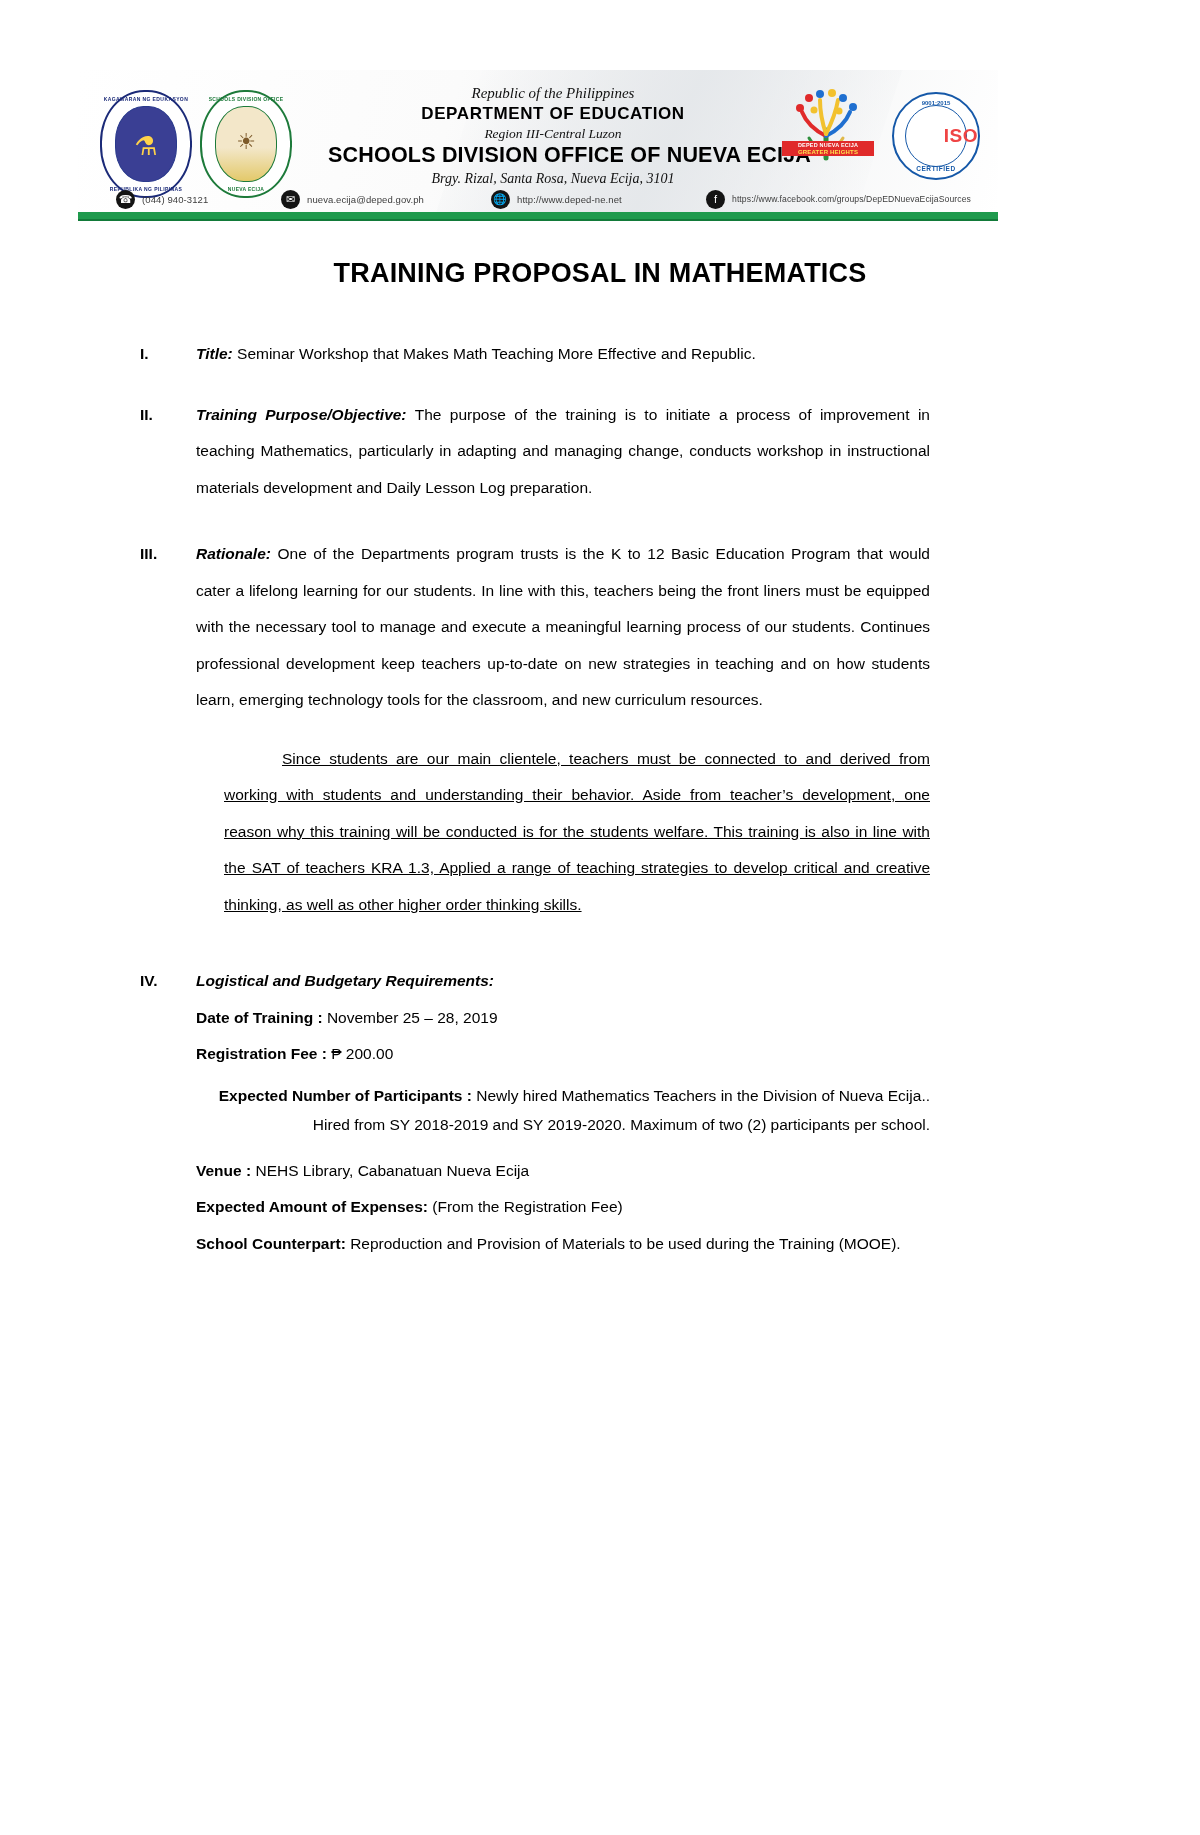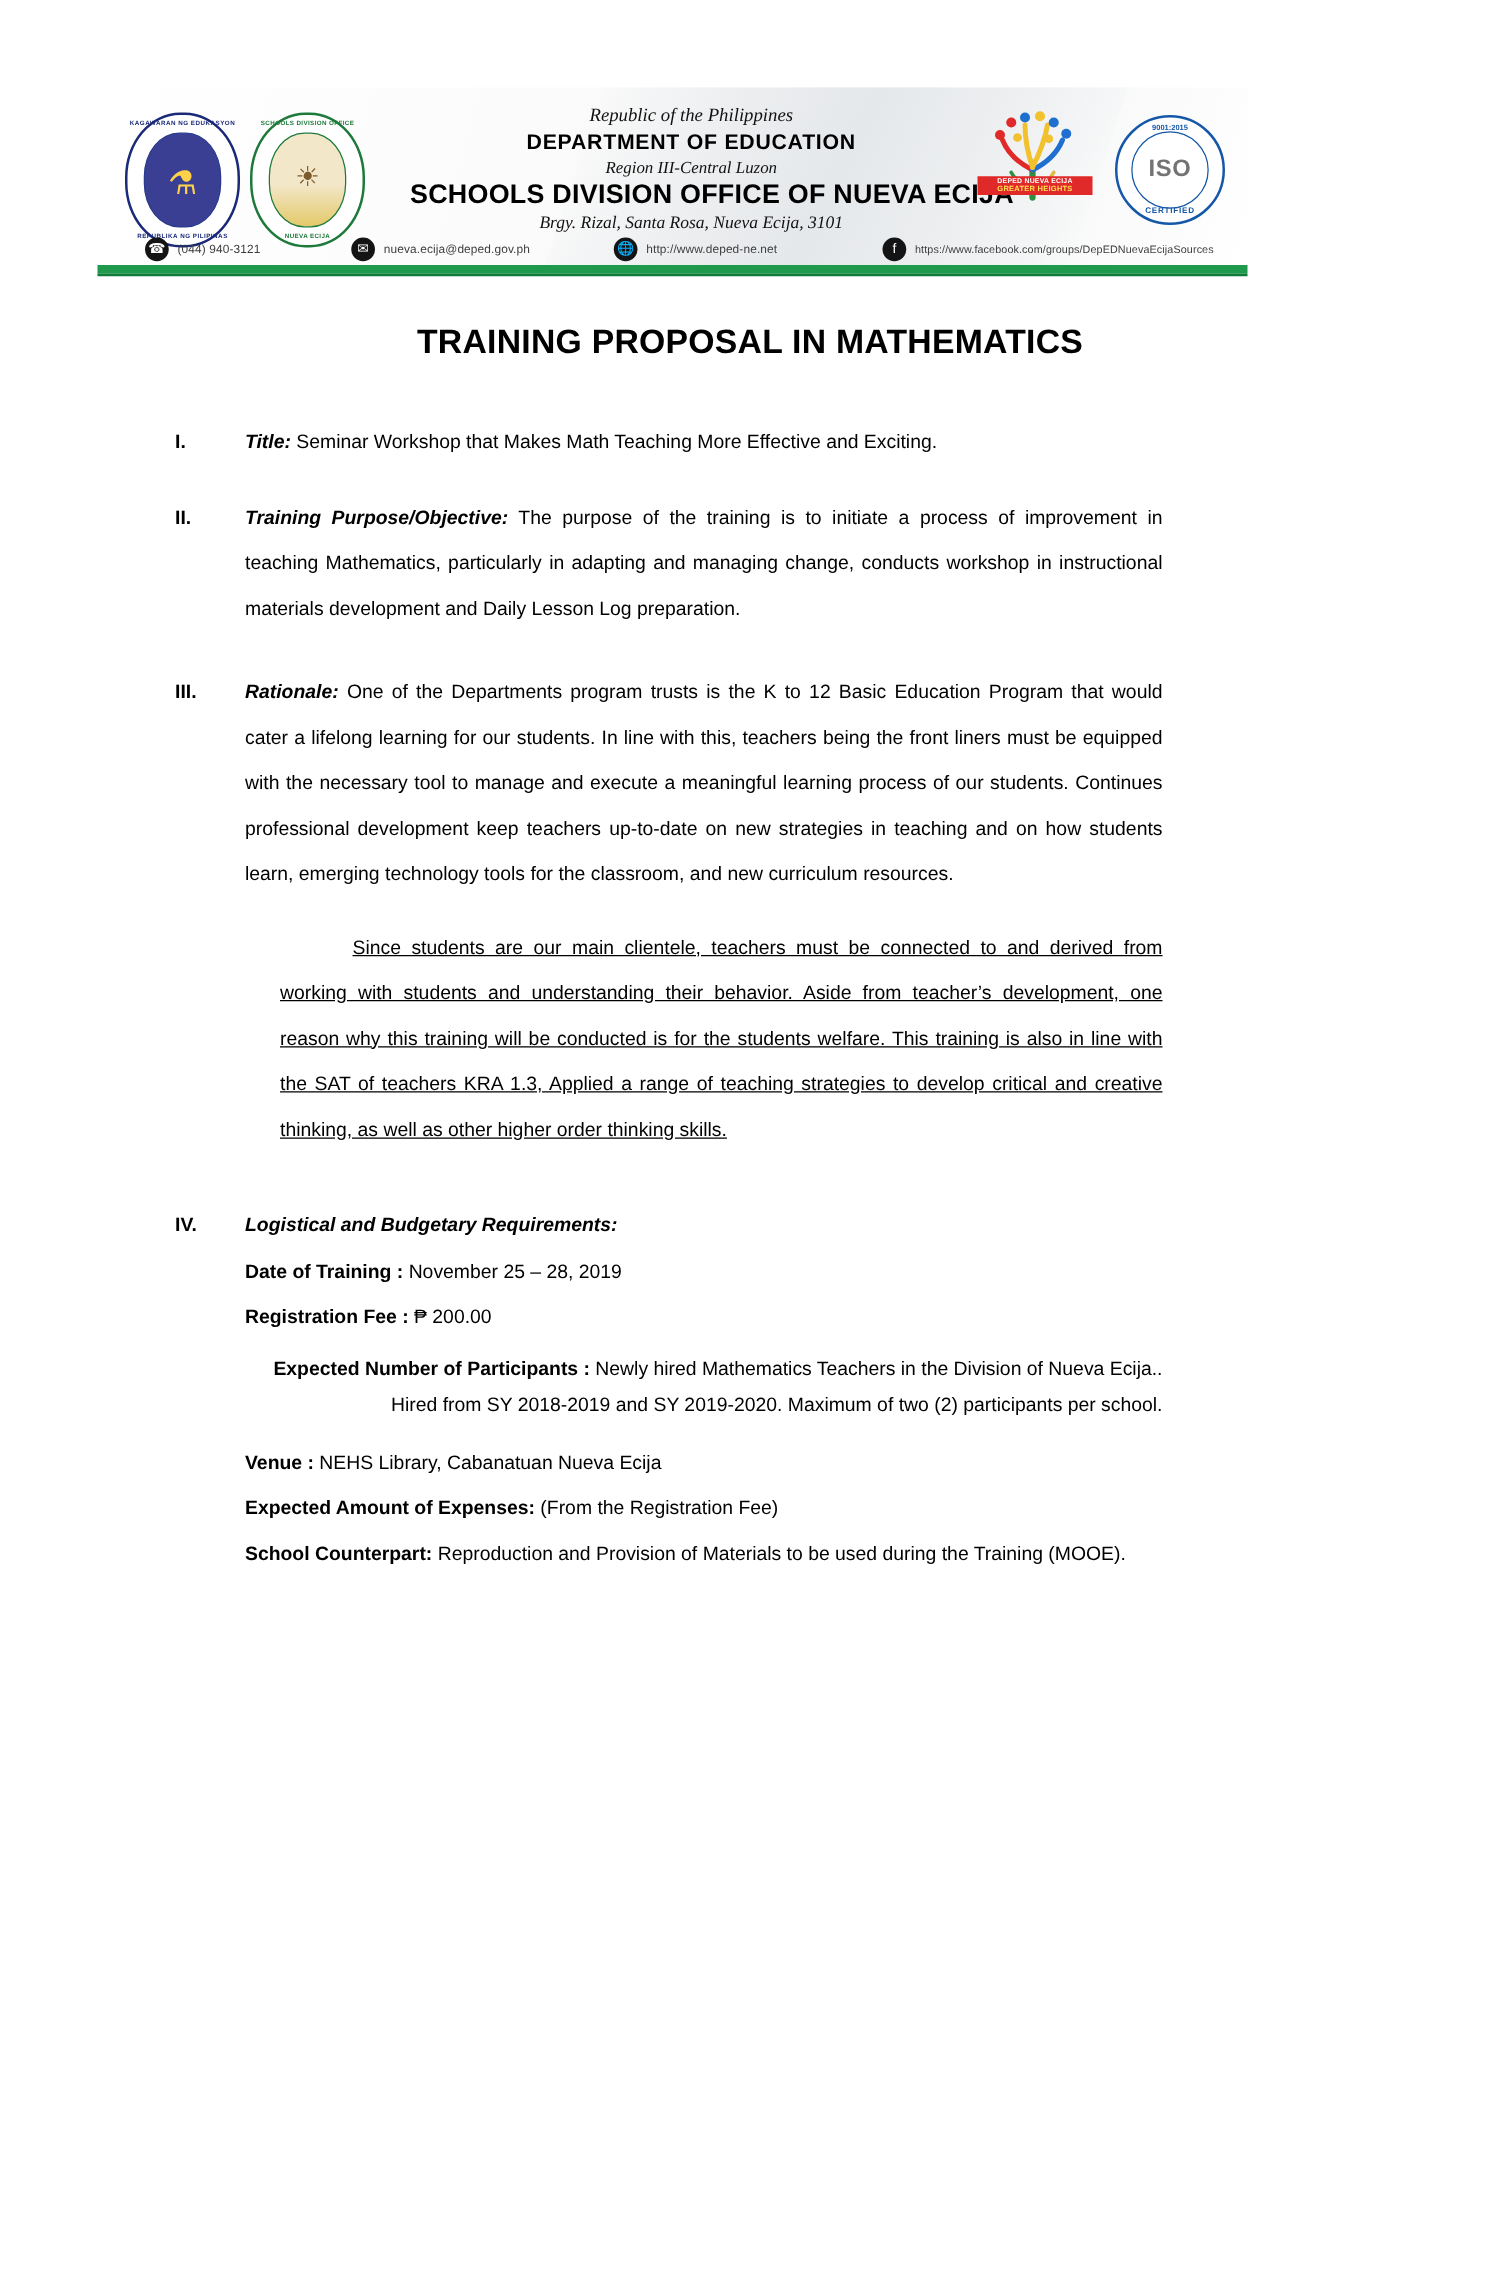--- a/index.html
+++ b/index.html
@@ -217,22 +217,22 @@
     left: 11px; top: 11px; right: 11px; bottom: 11px;
     border-radius: 50%;
     border: 1.5px solid #1558a8;
     background: #ffffff;
   }
   .logo-iso .iso-txt {
     position: absolute;
     left: 0; right: 0;
     top: 50%;
     transform: translateY(-50%);
-    text-align: center;
-    color: #737373;
+    text-align: right;
+    color: #ef4444;
     font-weight: bold;
     font-size: 19px;
     letter-spacing: .5px;
   }
   .logo-iso .iso-top {
     position: absolute;
     left: 0; right: 0; top: 6px;
     text-align: center;
     color: #1558a8;
     font-size: 6px;
@@ -473,21 +473,21 @@
   <div class="green-rule"></div>
   <div class="green-rule-thin"></div>
 
   <div class="doc-title">TRAINING PROPOSAL IN MATHEMATICS</div>
 
   <div class="body-wrap">
 
     <div class="item sp-title">
       <div class="numeral">I.</div>
       <div class="item-body">
-        <b>Title:</b><span> Seminar Workshop that Makes Math Teaching More Effective and Exciting.</span>
+        <b>Title:</b><span> Seminar Workshop that Makes Math Teaching More Effective and Republic.</span>
       </div>
     </div>
 
     <div class="item" style="margin-top:24px;">
       <div class="numeral">II.</div>
       <div class="item-body">
         <b>Training Purpose/Objective:</b><span> The purpose of the training is to initiate a process of improvement in teaching Mathematics, particularly in adapting and managing change, conducts workshop in instructional materials development and   Daily Lesson Log preparation.</span>
       </div>
     </div>
 

